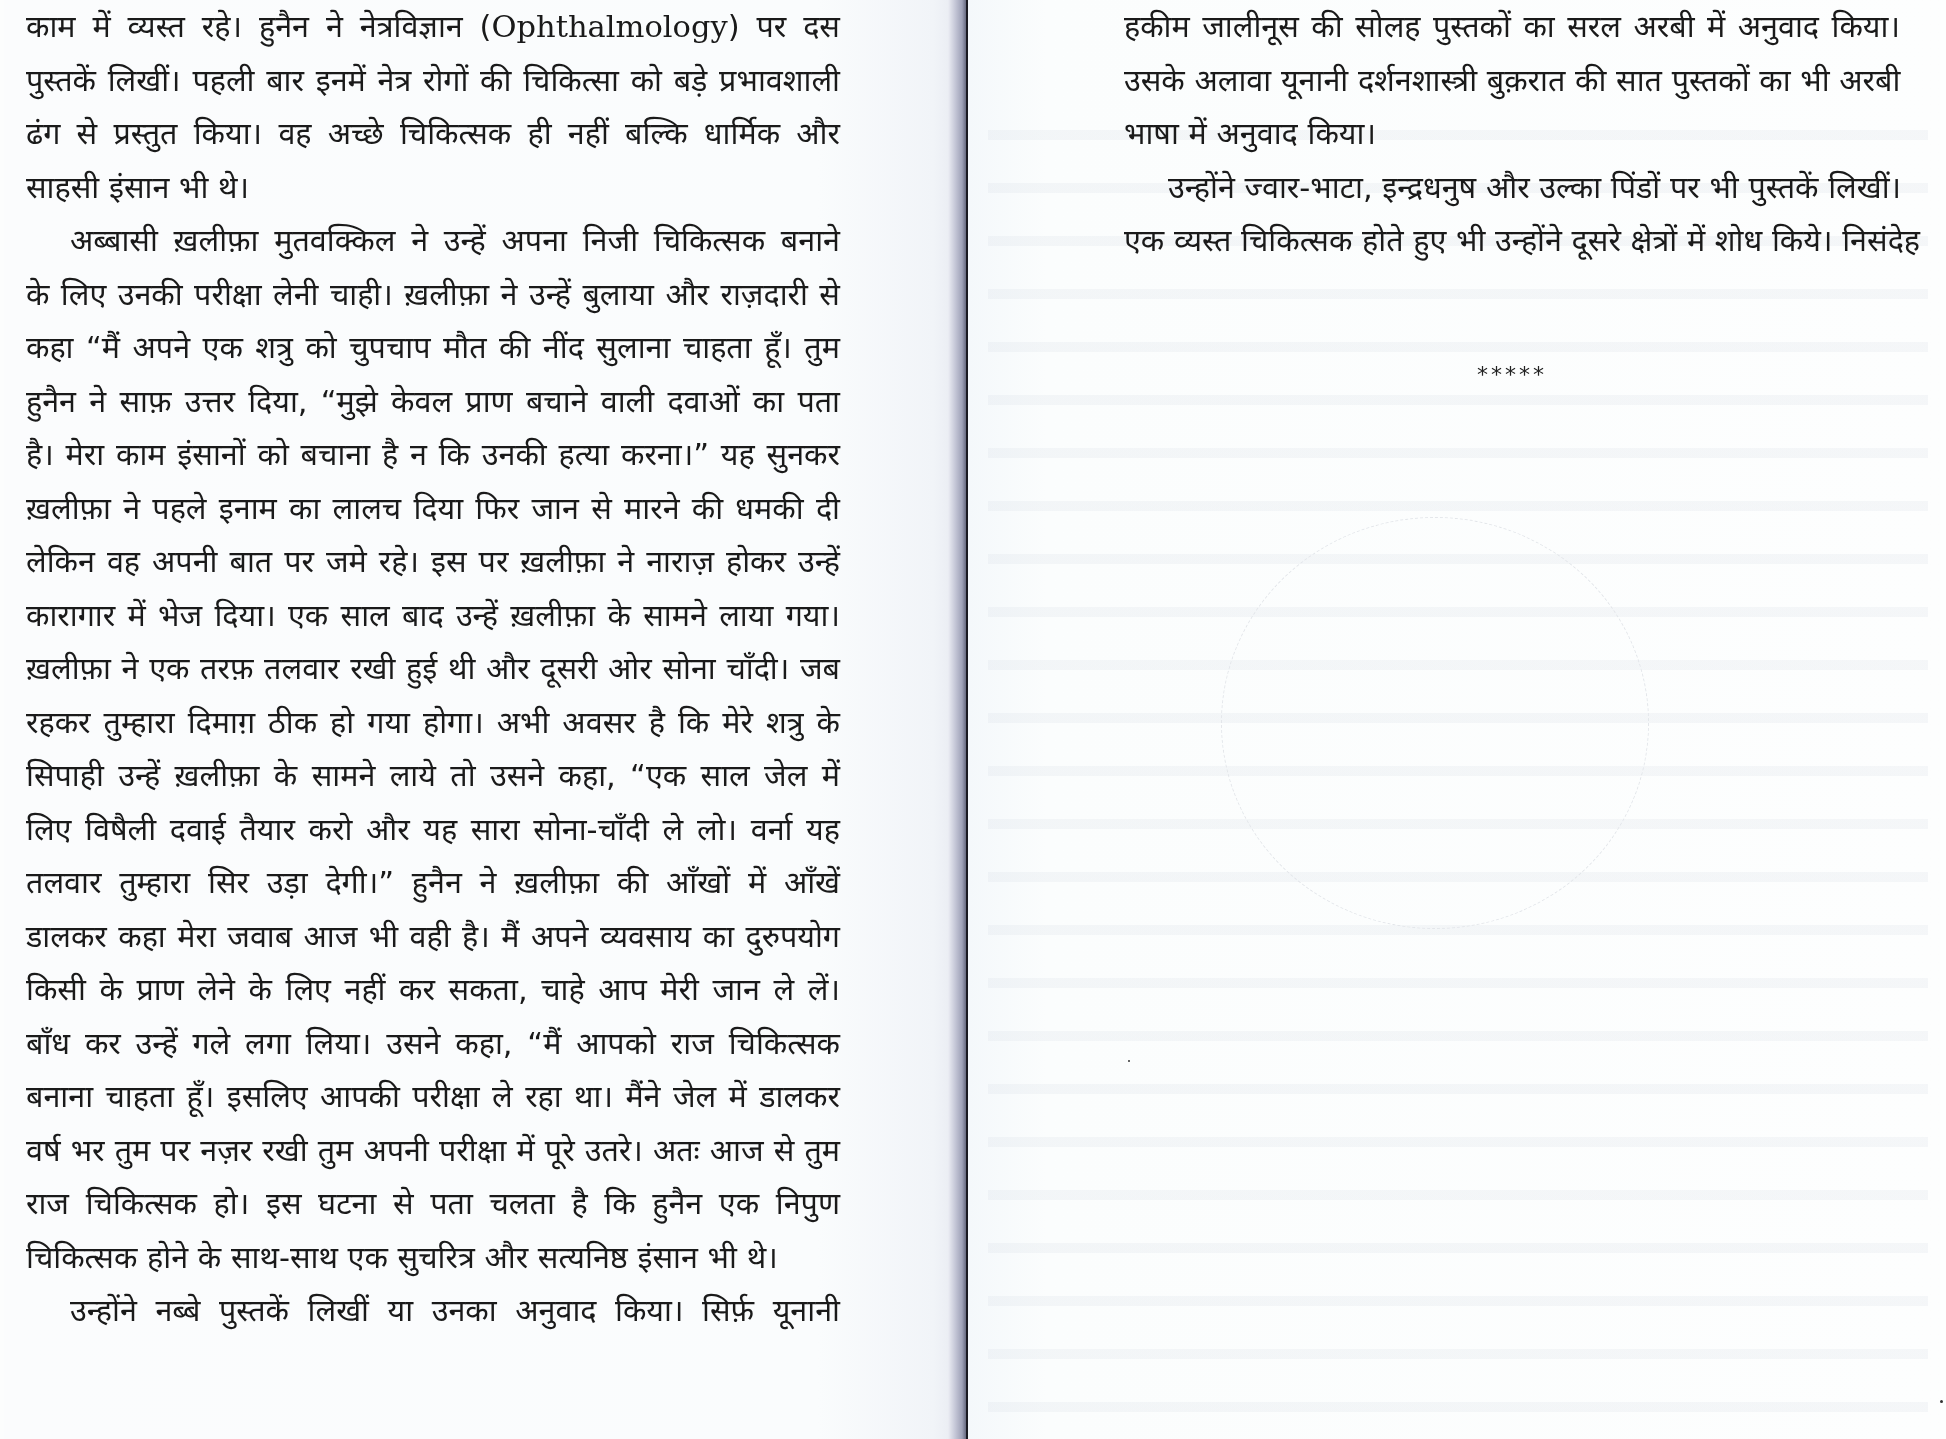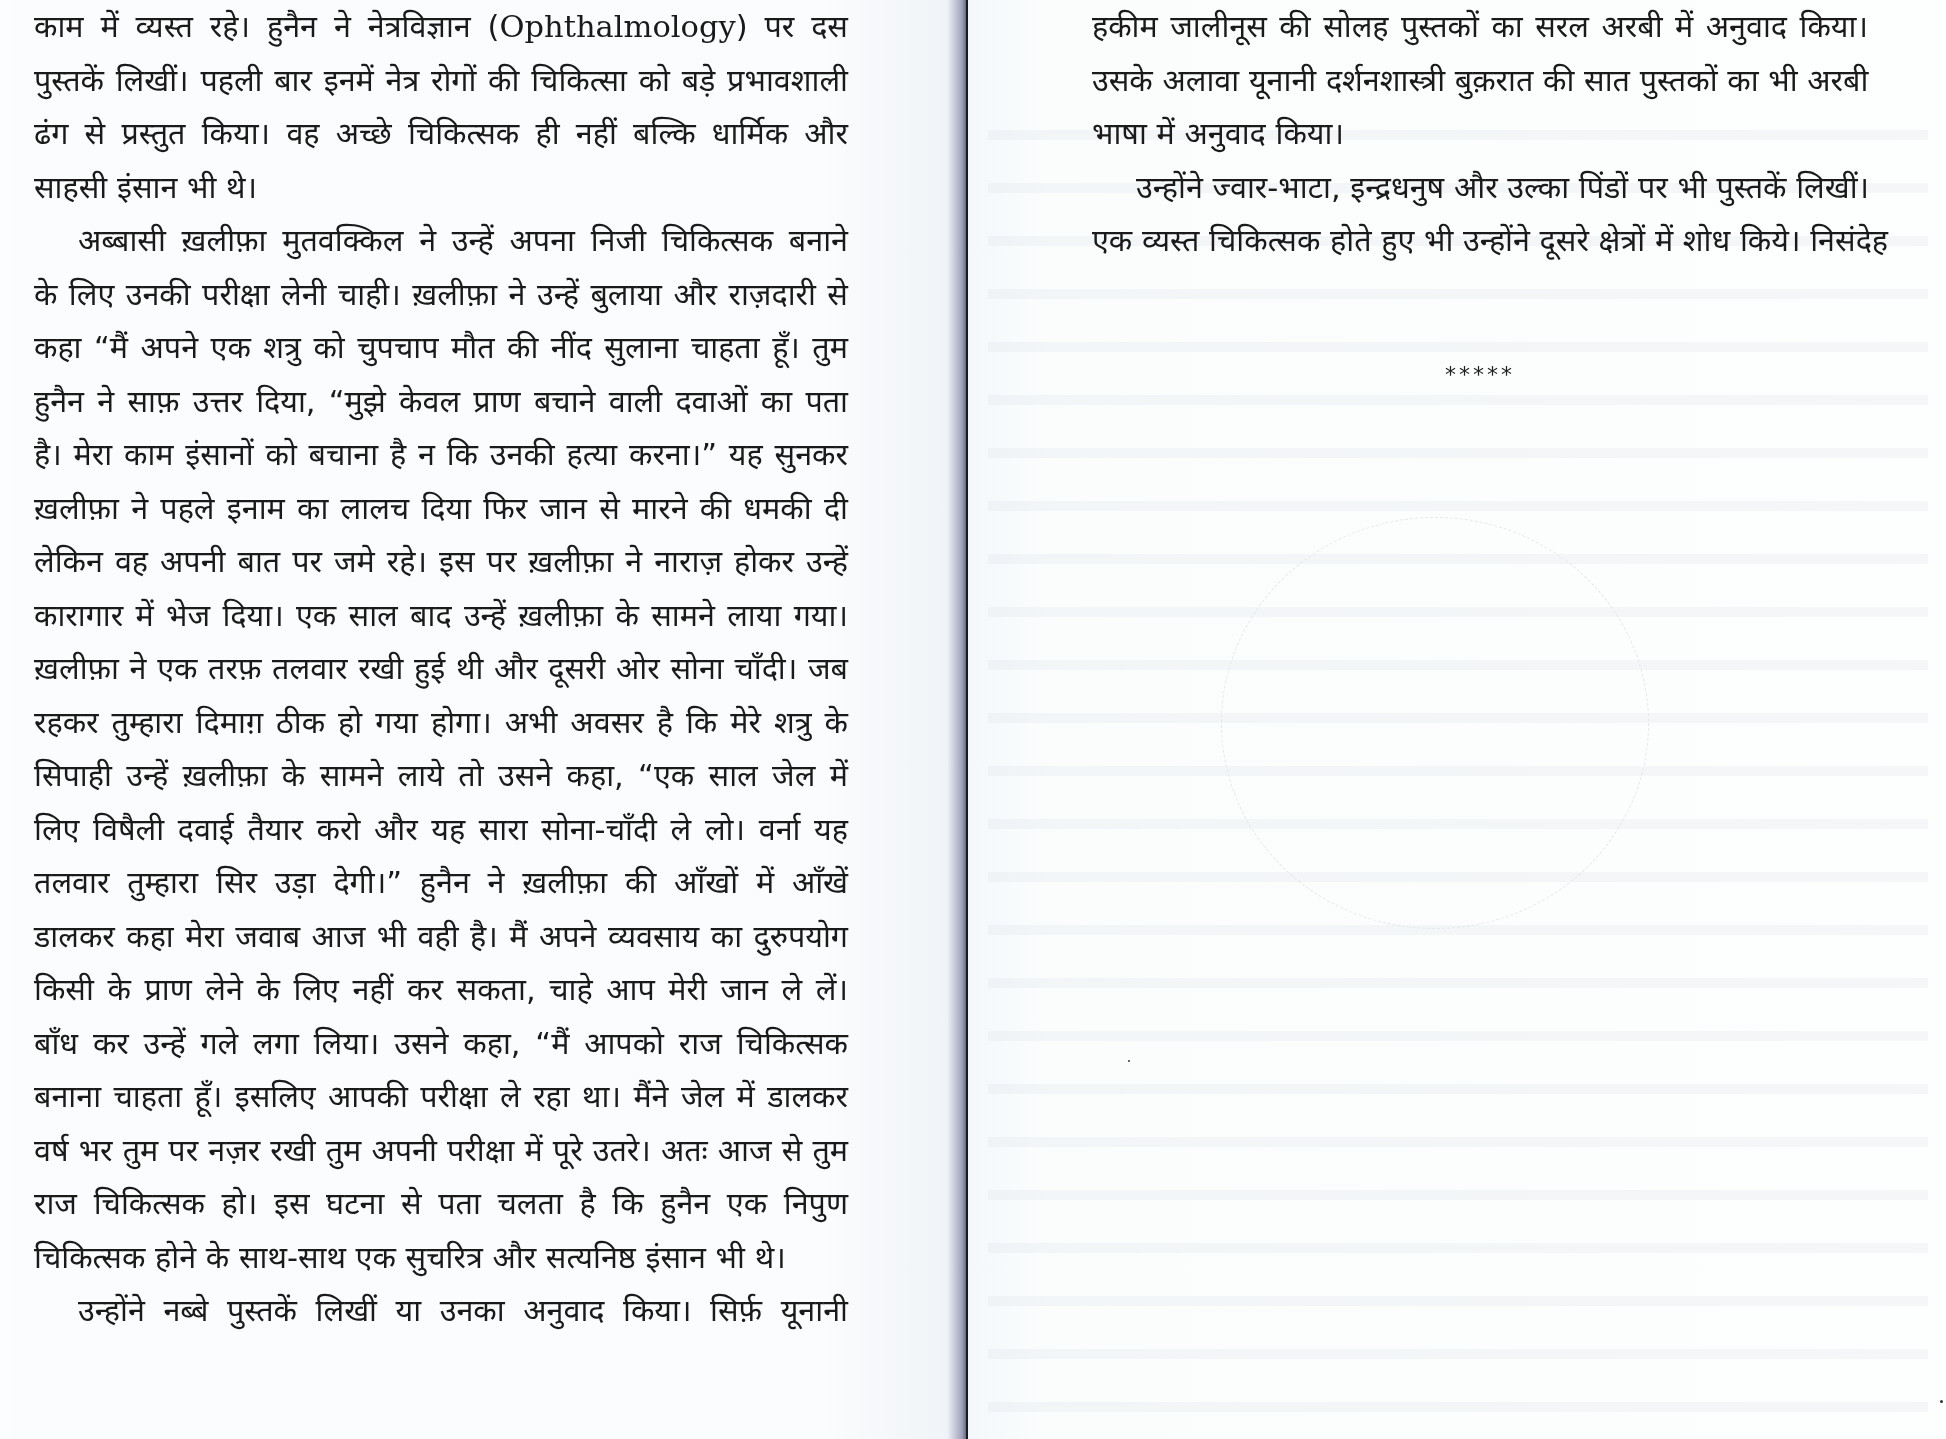--- a/index.html
+++ b/index.html
@@ -18,21 +18,21 @@
       font-family: "DejaVu Sans", "Liberation Sans", sans-serif;
       color: #1a1a1a;
     }
     .page {
       position: absolute;
       top: 0;
       height: 1439px;
       overflow: hidden;
     }
     .page-left {
-      left: 12px;
+      left: 4px;
       width: 958px;
       background: linear-gradient(to right, #fbfcfd 0%, #fafcfd 85%, #f1f4f8 97%, #e6e9f0 100%);
       text-decoration: underline;
     }
     .page-right {
       left: 968px;
       width: 978px;
       background: linear-gradient(to right, #f4f8fb 0%, #fbfdfd 8%, #fdfefe 100%);
     }
     .gutter {
@@ -47,21 +47,21 @@
       position: absolute;
       font-size: 30.5px;
       line-height: 53.5px;
     }
     .page-left .text-block {
       left: 22px;
       top: 0px;
       width: 814px;
     }
     .page-right .text-block {
-      left: 124px;
+      left: 156px;
       top: 0px;
       width: 776px;
     }
     .line {
       display: block;
       height: 53.5px;
       white-space: nowrap;
       text-align: justify;
       text-align-last: justify;
     }

